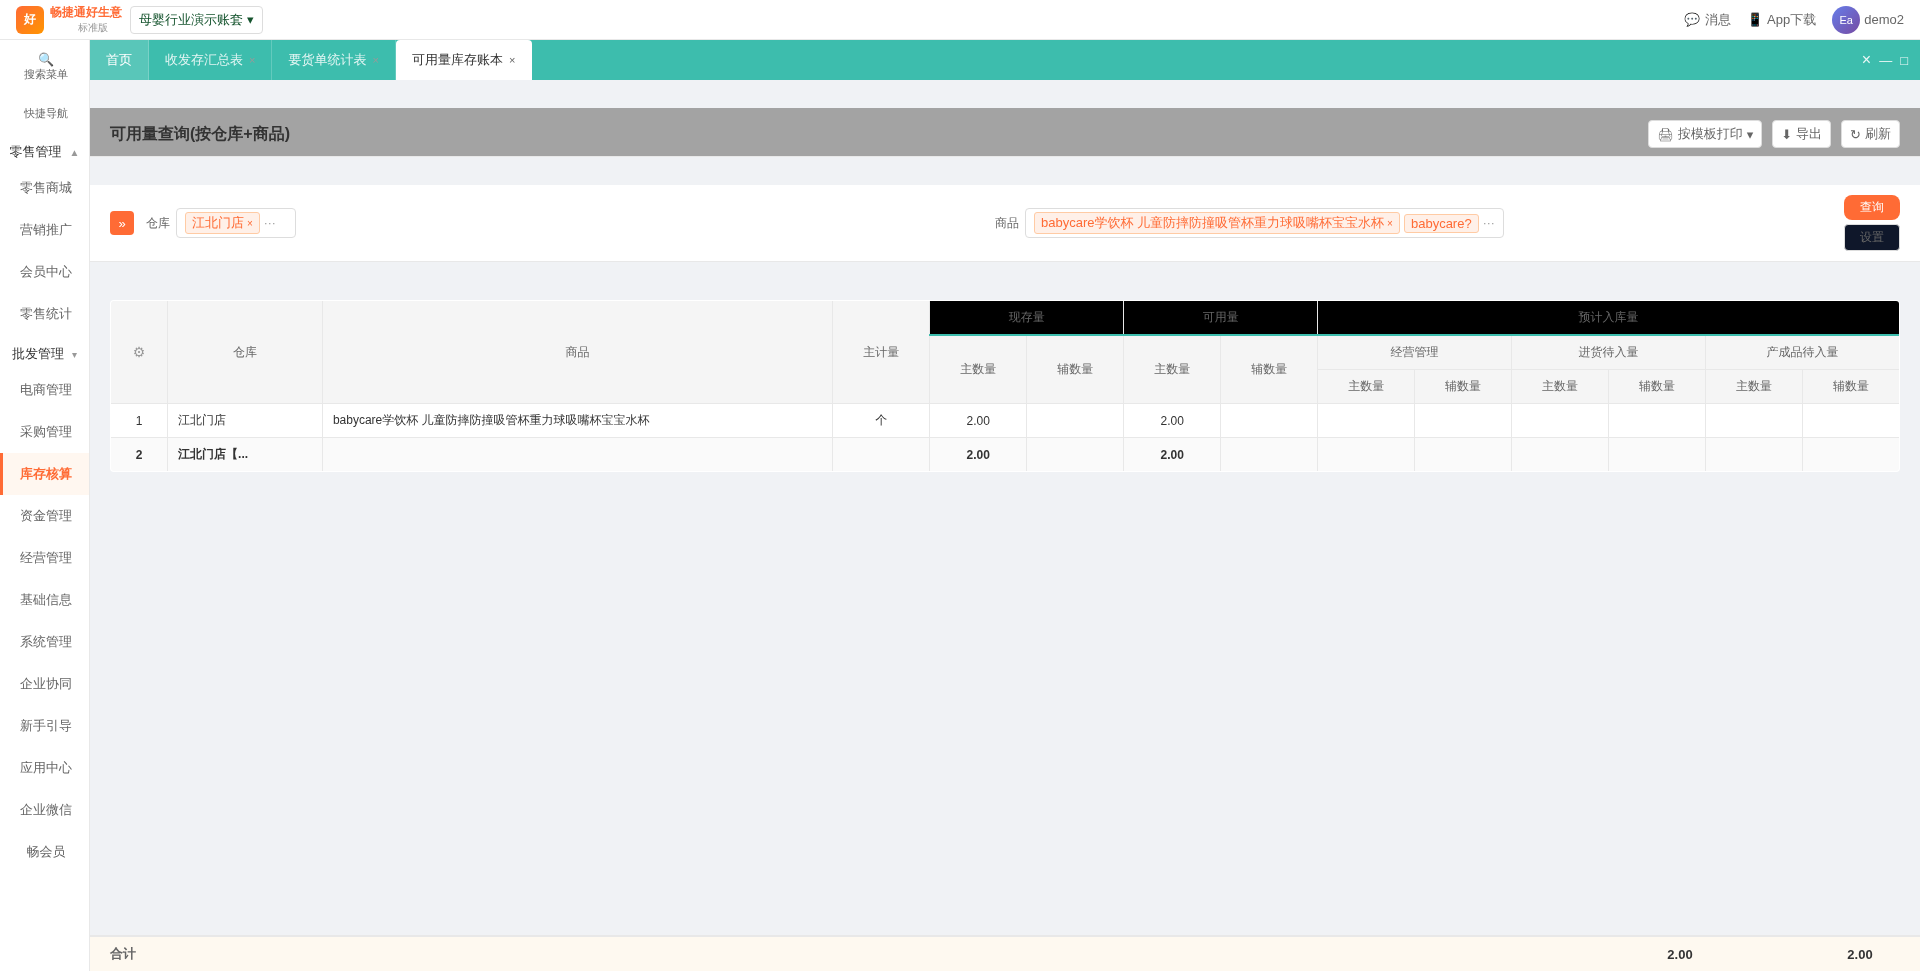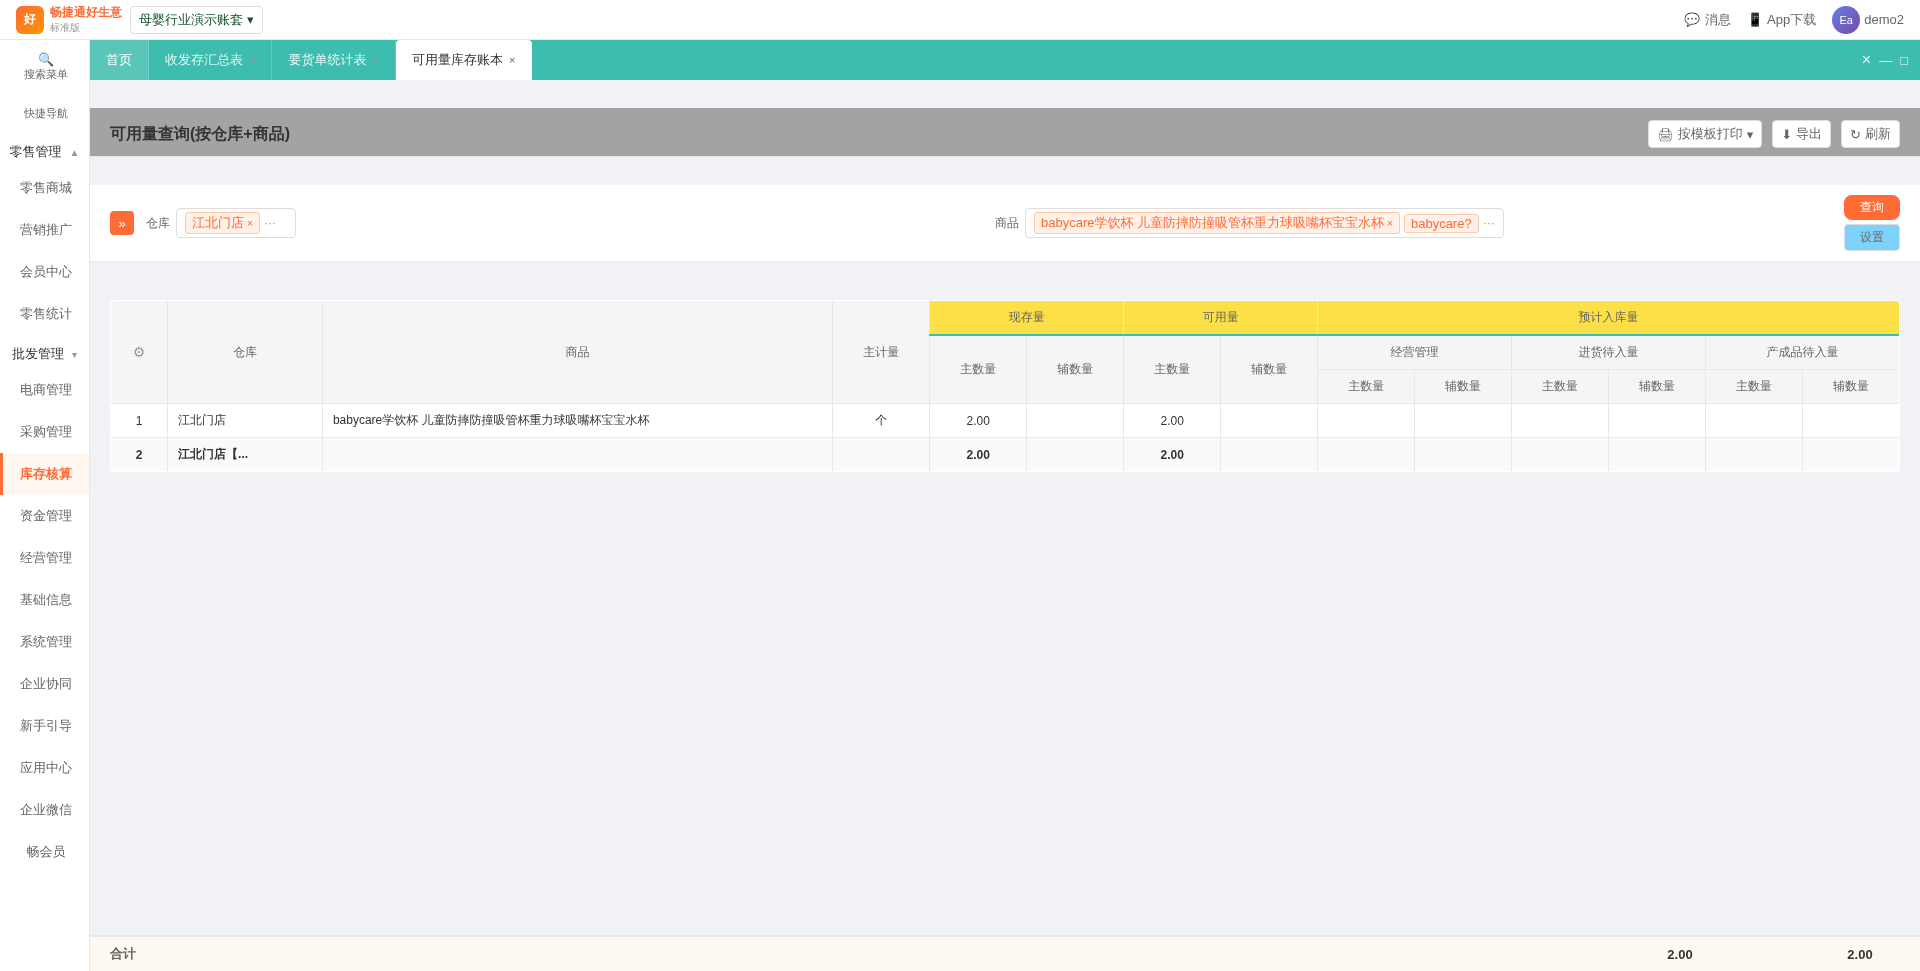--- a/index.html
+++ b/index.html
@@ -259,21 +259,21 @@
     .btn-query {
       background: #ff6b35;
       color: #fff;
       border: none;
       border-radius: 8px;
       padding: 4px 16px;
       cursor: pointer;
       font-size: 12px;
     }
     .btn-settings {
-      background: #7dd3fc;
+      background: #0f172a;
       color: #666;
       border: 1px solid #ddd;
       border-radius: 4px;
       padding: 4px 12px;
       cursor: pointer;
       font-size: 12px;
     }
 
     
     .table-area {
@@ -300,21 +300,21 @@
       text-align: center;
       white-space: nowrap;
     }
     .data-table td {
       border: 1px solid #e8e8e8;
       padding: 8px 10px;
       font-size: 12px;
       color: #333;
       text-align: center;
     }
-    .data-table .group-header { background: #fde047; }
+    .data-table .group-header { background: #000000; }
     .data-table .subtotal-row { background: #fafafa; font-weight: bold; }
     th.group-header { background: #e8f6f4; border-bottom: 2px solid #3dbdad; }
     .settings-icon { color: #999; font-size: 14px; }
 
     
     .footer-row {
       background: #fef9f0;
       border-top: 2px solid #e8e8e8;
       padding: 8px 20px;
       display: flex;
@@ -350,21 +350,21 @@
   </style>
 </head>
 <body>
 
 <div class="top-bar">
   <div class="top-bar-left">
     <div class="logo-area">
       <div class="logo-icon">好</div>
       <div>
         <div style="font-size:12px;font-weight:bold;color:#ff6b35;">畅捷通好生意</div>
-        <div style="font-size:10px;color:#999;">标准版</div>
+        <div style="font-size:10px;color:#999;margin-left:28px;">标准版</div>
       </div>
     </div>
     <div class="industry-selector">
       <span>母婴行业演示账套</span>
       <span>▾</span>
     </div>
   </div>
   <div class="top-bar-right">
     <div class="top-bar-action">
       <span>💬</span>

